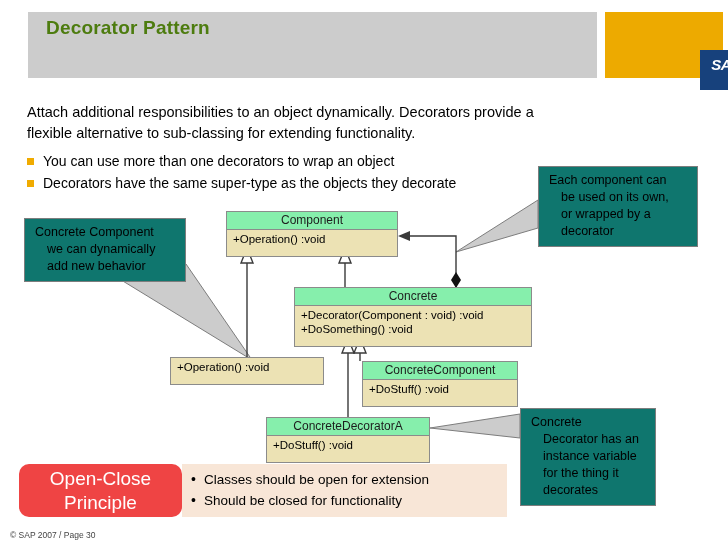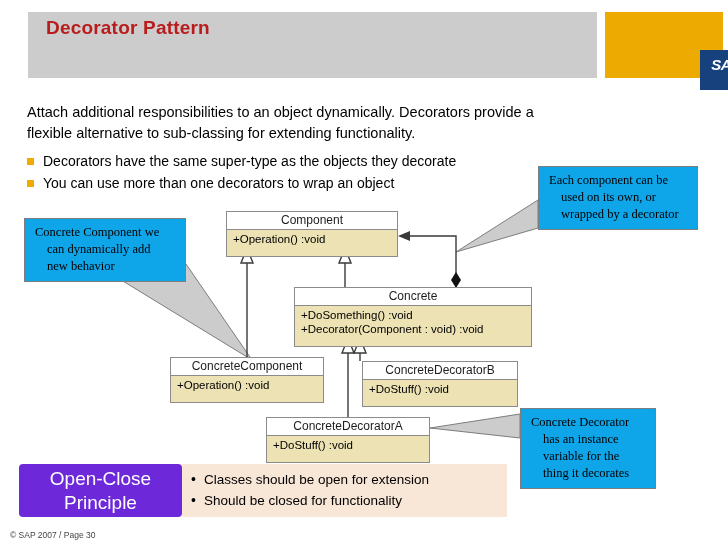--- a/index.html
+++ b/index.html
@@ -20,21 +20,21 @@
     position: absolute;
     left: 28px; top: 12px;
     width: 569px; height: 66px;
     background: #cccccc;
   }
   .hdr-title {
     position: absolute;
     left: 46px; top: 17px;
     font-size: 19px;
     font-weight: bold;
-    color: #b91c1c;
+    color: #4d7c0f;
     letter-spacing: .2px;
     white-space: nowrap;
   }
   .logo-block {
     position: absolute;
     left: 605px; top: 12px;
     width: 118px; height: 66px;
     background: #edaa00;
   }
   .sap-mark {
@@ -93,68 +93,67 @@
 
   
   .uml {
     position: absolute;
     border: 1px solid #8b8b8b;
     background: #ece2b4;
     box-sizing: border-box;
     font-size: 11.5px;
   }
   .uml .ttl {
-    background: #ffffff;
+    background: #86efac;
     border-bottom: 1px solid #8b8b8b;
     text-align: center;
     padding: 1px 0 2px;
     font-size: 12px;
     color: #1d1d1d;
   }
   .uml .ops { padding: 2px 0 10px 6px; }
   .uml .ops div { padding: 1px 0; white-space: nowrap; }
 
   #box-component      { left: 226px; top: 211px; width: 172px; }
   #box-decorator      { left: 294px; top: 287px; width: 238px; }
   #box-concrete-comp  { left: 170px; top: 357px; width: 154px; }
   #box-cdec-b         { left: 362px; top: 361px; width: 156px; }
   #box-cdec-a         { left: 266px; top: 417px; width: 164px; }
 
   
   .callout {
     position: absolute;
-    background: #0ea5e9;
+    background: #0f766e;
     border: 1px solid #7d7d7d;
     box-sizing: border-box;
     font-size: 12.5px;
     line-height: 17px;
     padding: 5px 15px 6px 10px;
     text-indent: -12px;
     padding-left: 22px;
-    font-family: Liberation Serif, serif;
   }
   #co-concrete-component { left: 24px;  top: 218px; width: 162px; }
   #co-each-component     { left: 538px; top: 166px; width: 160px; }
   #co-concrete-decorator { left: 520px; top: 408px; width: 136px; }
 
   
   #diagram {
     position: absolute;
     left: 0; top: 0;
     width: 728px; height: 546px;
     pointer-events: none;
   }
 
   
   .ocp-pill {
     position: absolute;
     left: 19px; top: 464px;
     width: 163px; height: 53px;
-    background: #6d28d9;
-    border-radius: 4px;
+    background: #ef4444;
+    border-radius: 10px;
     color: #ffffff;
     font-size: 19px;
     line-height: 24px;
     text-align: center;
     display: flex;
     align-items: center;
     justify-content: center;
   }
   .ocp-panel {
     position: absolute;
@@ -190,25 +189,25 @@
 <div class="sap-mark">
   <div class="para"></div>
   <div class="txt">SAP</div>
 </div>
 
 <div class="intro">Attach additional responsibilities to an object dynamically. Decorators provide a flexible alternative to sub-classing for extending functionality.</div>
 
 <div class="bullets">
   <div class="row">
     <span class="sqb"></span>
+    <span>You can use more than one decorators to wrap an object</span>
+  </div>
+  <div class="row">
+    <span class="sqb"></span>
     <span>Decorators have the same super-type as the objects they  decorate</span>
-  </div>
-  <div class="row">
-    <span class="sqb"></span>
-    <span>You can use more than one decorators to wrap an object</span>
   </div>
 </div>
 
 <svg id="diagram" viewBox="0 0 728 546" xmlns="http://www.w3.org/2000/svg">
 
   <polygon points="95,264 186,264 252,360 " fill="#cccccc" stroke="#7d7d7d" stroke-width="1"></polygon>
 
   <polygon points="538,200 538,228 456,252" fill="#cccccc" stroke="#7d7d7d" stroke-width="1"></polygon>
 
   <polygon points="520,414 520,438 430,428" fill="#cccccc" stroke="#7d7d7d" stroke-width="1"></polygon>
@@ -233,34 +232,33 @@
 <div class="uml" id="box-component">
   <div class="ttl">Component</div>
   <div class="ops">
     <div>+Operation() :void</div>
   </div>
 </div>
 
 <div class="uml" id="box-decorator">
   <div class="ttl">Concrete</div>
   <div class="ops">
+    <div>+Decorator(Component : void) :void</div>
     <div>+DoSomething() :void</div>
-    <div>+Decorator(Component : void) :void</div>
   </div>
 </div>
 
 <div class="uml" id="box-concrete-comp">
+  <div class="ops">
+    <div>+Operation() :void</div>
+  </div>
+</div>
+
+<div class="uml" id="box-cdec-b">
   <div class="ttl">ConcreteComponent</div>
-  <div class="ops">
-    <div>+Operation() :void</div>
-  </div>
-</div>
-
-<div class="uml" id="box-cdec-b">
-  <div class="ttl">ConcreteDecoratorB</div>
   <div class="ops">
     <div>+DoStuff() :void</div>
   </div>
 </div>
 
 <div class="uml" id="box-cdec-a">
   <div class="ttl">ConcreteDecoratorA</div>
   <div class="ops">
     <div>+DoStuff() :void</div>
   </div>

